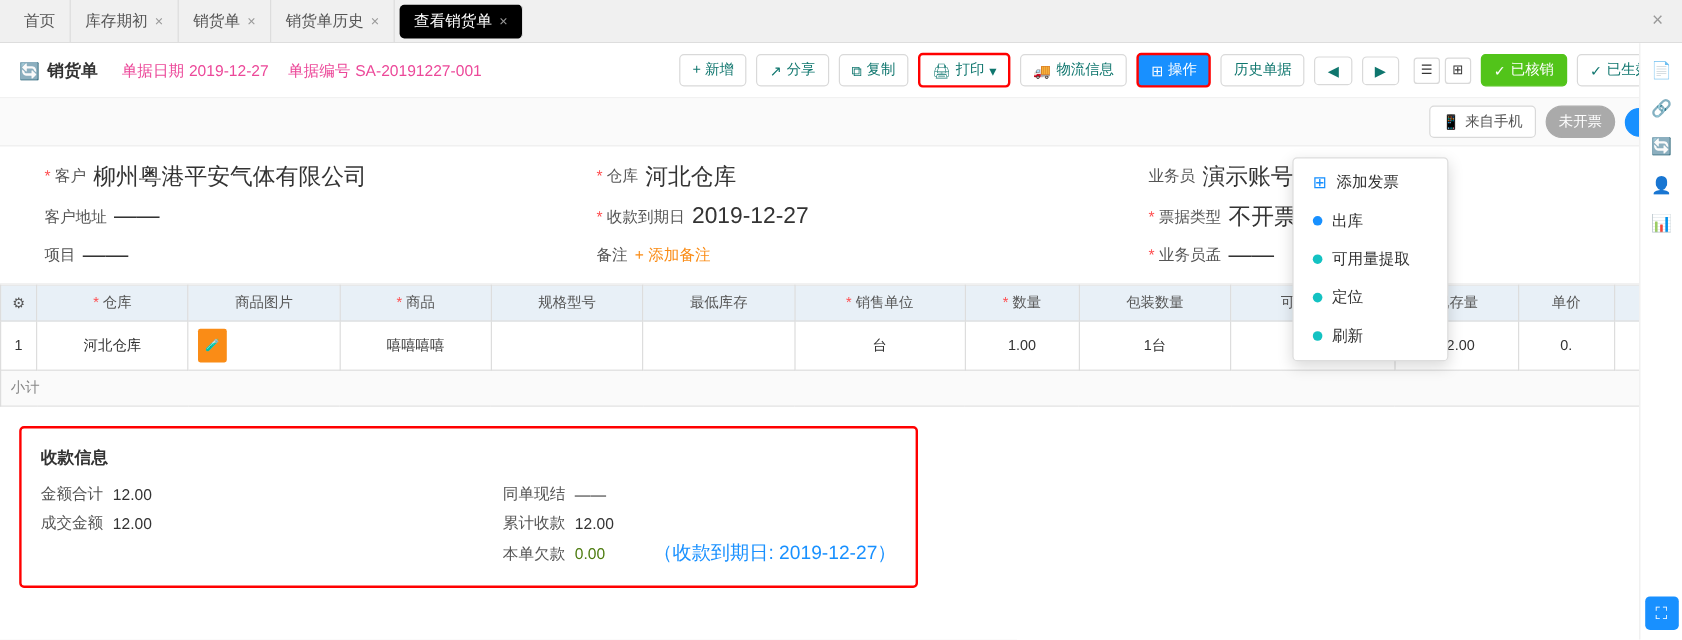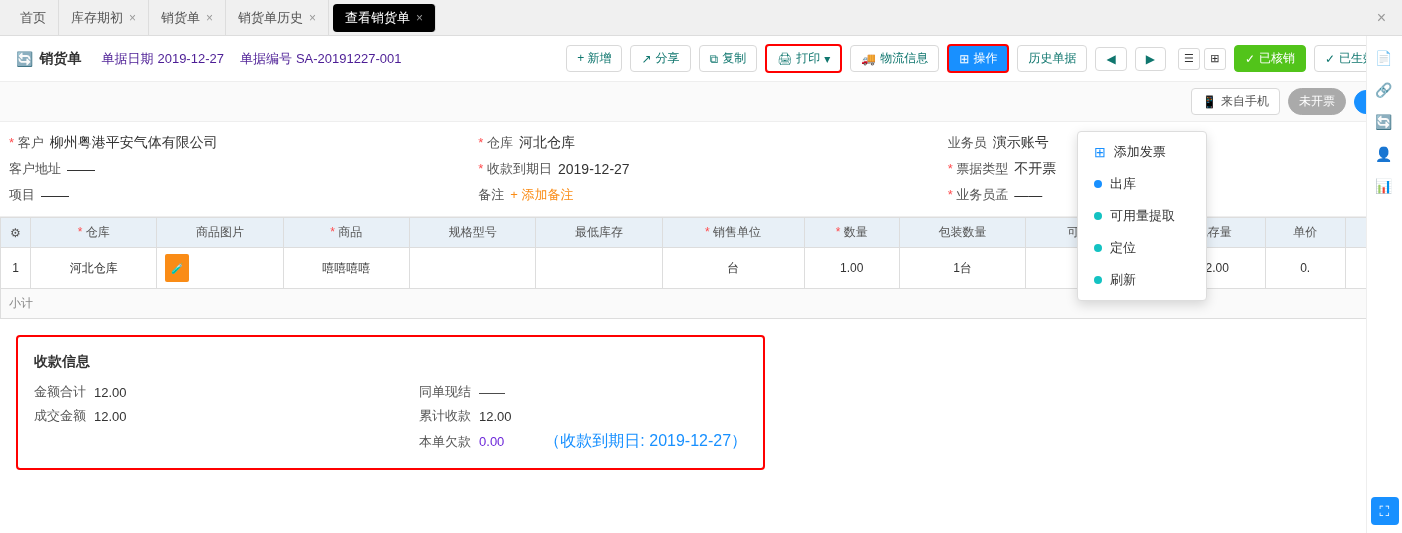--- a/index.html
+++ b/index.html
@@ -23,21 +23,21 @@
     
     .main { background: #fff; min-height: calc(100vh - 36px); }
 
     
     .doc-header {
       display: flex; align-items: center; padding: 8px 16px; border-bottom: 1px solid #eee;
       background: #fff;
     }
     .doc-icon { color: #1890ff; margin-right: 6px; font-size: 14px; }
     .doc-title { font-size: 14px; font-weight: bold; color: #333; margin-right: 20px; }
-    .doc-meta { display: flex; align-items: center; gap: 16px; color: #4c1d95; font-size: 13px; }
+    .doc-meta { display: flex; align-items: center; gap: 16px; color: #ec4899; font-size: 13px; }
     .doc-meta span { display: flex; align-items: center; gap: 4px; }
     .doc-actions {
       margin-left: auto; display: flex; align-items: center; gap: 8px;
     }
     .action-btn {
       display: flex; align-items: center; gap: 4px; padding: 4px 10px;
       border: 1px solid #d9d9d9; border-radius: 4px; background: #fff;
       cursor: pointer; font-size: 12px; color: #0f766e; white-space: nowrap;
     }
     .action-btn.active { background: #1890ff; color: #fff; border-color: #1890ff; }
@@ -52,25 +52,25 @@
     }
     .toolbar-btn {
       display: flex; align-items: center; gap: 4px; padding: 4px 10px;
       border: 1px solid #d9d9d9; border-radius: 4px; background: #fff;
       cursor: pointer; font-size: 12px; color: #555;
     }
     .toolbar-btn.blue-circle { background: #1890ff; color: #fff; border-color: #1890ff; border-radius: 20px; }
     .toolbar-btn.gray-circle { background: #aaa; color: #fff; border-color: #aaa; border-radius: 20px; }
 
     
-    .form-section { padding: 12px 9px; display: grid; grid-template-columns: 1fr 1fr 1fr; gap: 8px 24px; }
+    .form-section { padding: 12px 9px; display: grid; grid-template-columns: 1fr 1fr 1fr; gap: 8px 24px; margin-left: 28px; }
     .form-row { display: flex; align-items: center; gap: 6px; }
     .form-label { color: #555; font-size: 13px; white-space: nowrap; }
     .form-label.required::before { content: '* '; color: #ff4d4f; }
-    .form-value { color: #333; font-size: 14px; text-align: right; }
+    .form-value { color: #333; font-size: 19px; text-align: right; }
     .add-note { color: #fa8c16; cursor: pointer; }
 
     
     .table-wrap { overflow-x: auto; border-top: 1px solid #eee; }
     table { width: 100%; border-collapse: collapse; font-size: 12px; }
     thead tr { background: #e8f0f7; }
     thead th {
       padding: 6px 8px; border: 1px solid #ddd; text-align: center;
       color: #555; font-weight: normal; white-space: nowrap;
     }
@@ -85,21 +85,21 @@
     
     .payment-box {
       border: 2px solid #ff0000; border-radius: 4px; padding: 16px;
       margin: 8px 16px; display: inline-block; min-width: 520px; background: #fff;
     }
     .payment-title { font-size: 14px; font-weight: bold; margin-bottom: 12px; }
     .payment-grid { display: grid; grid-template-columns: 1fr 1fr; gap: 6px 57px; }
     .payment-row { display: flex; align-items: center; gap: 8px; font-size: 13px; }
     .payment-label { color: #555; }
     .payment-value { color: #333; }
-    .payment-value.red { color: #6d28d9; }
+    .payment-value.red { color: #4d7c0f; }
 
     
     .dropdown-menu {
       position: absolute; top: 95px; right: 195px; background: #fff;
       border: 1px solid #ddd; border-radius: 4px; box-shadow: 0 4px 12px rgba(0,0,0,0.15);
       z-index: 100; min-width: 130px; padding: 4px 0;
     }
     .dropdown-item {
       display: flex; align-items: center; gap: 8px; padding: 7px 16px;
       cursor: pointer; font-size: 13px; color: #333;

